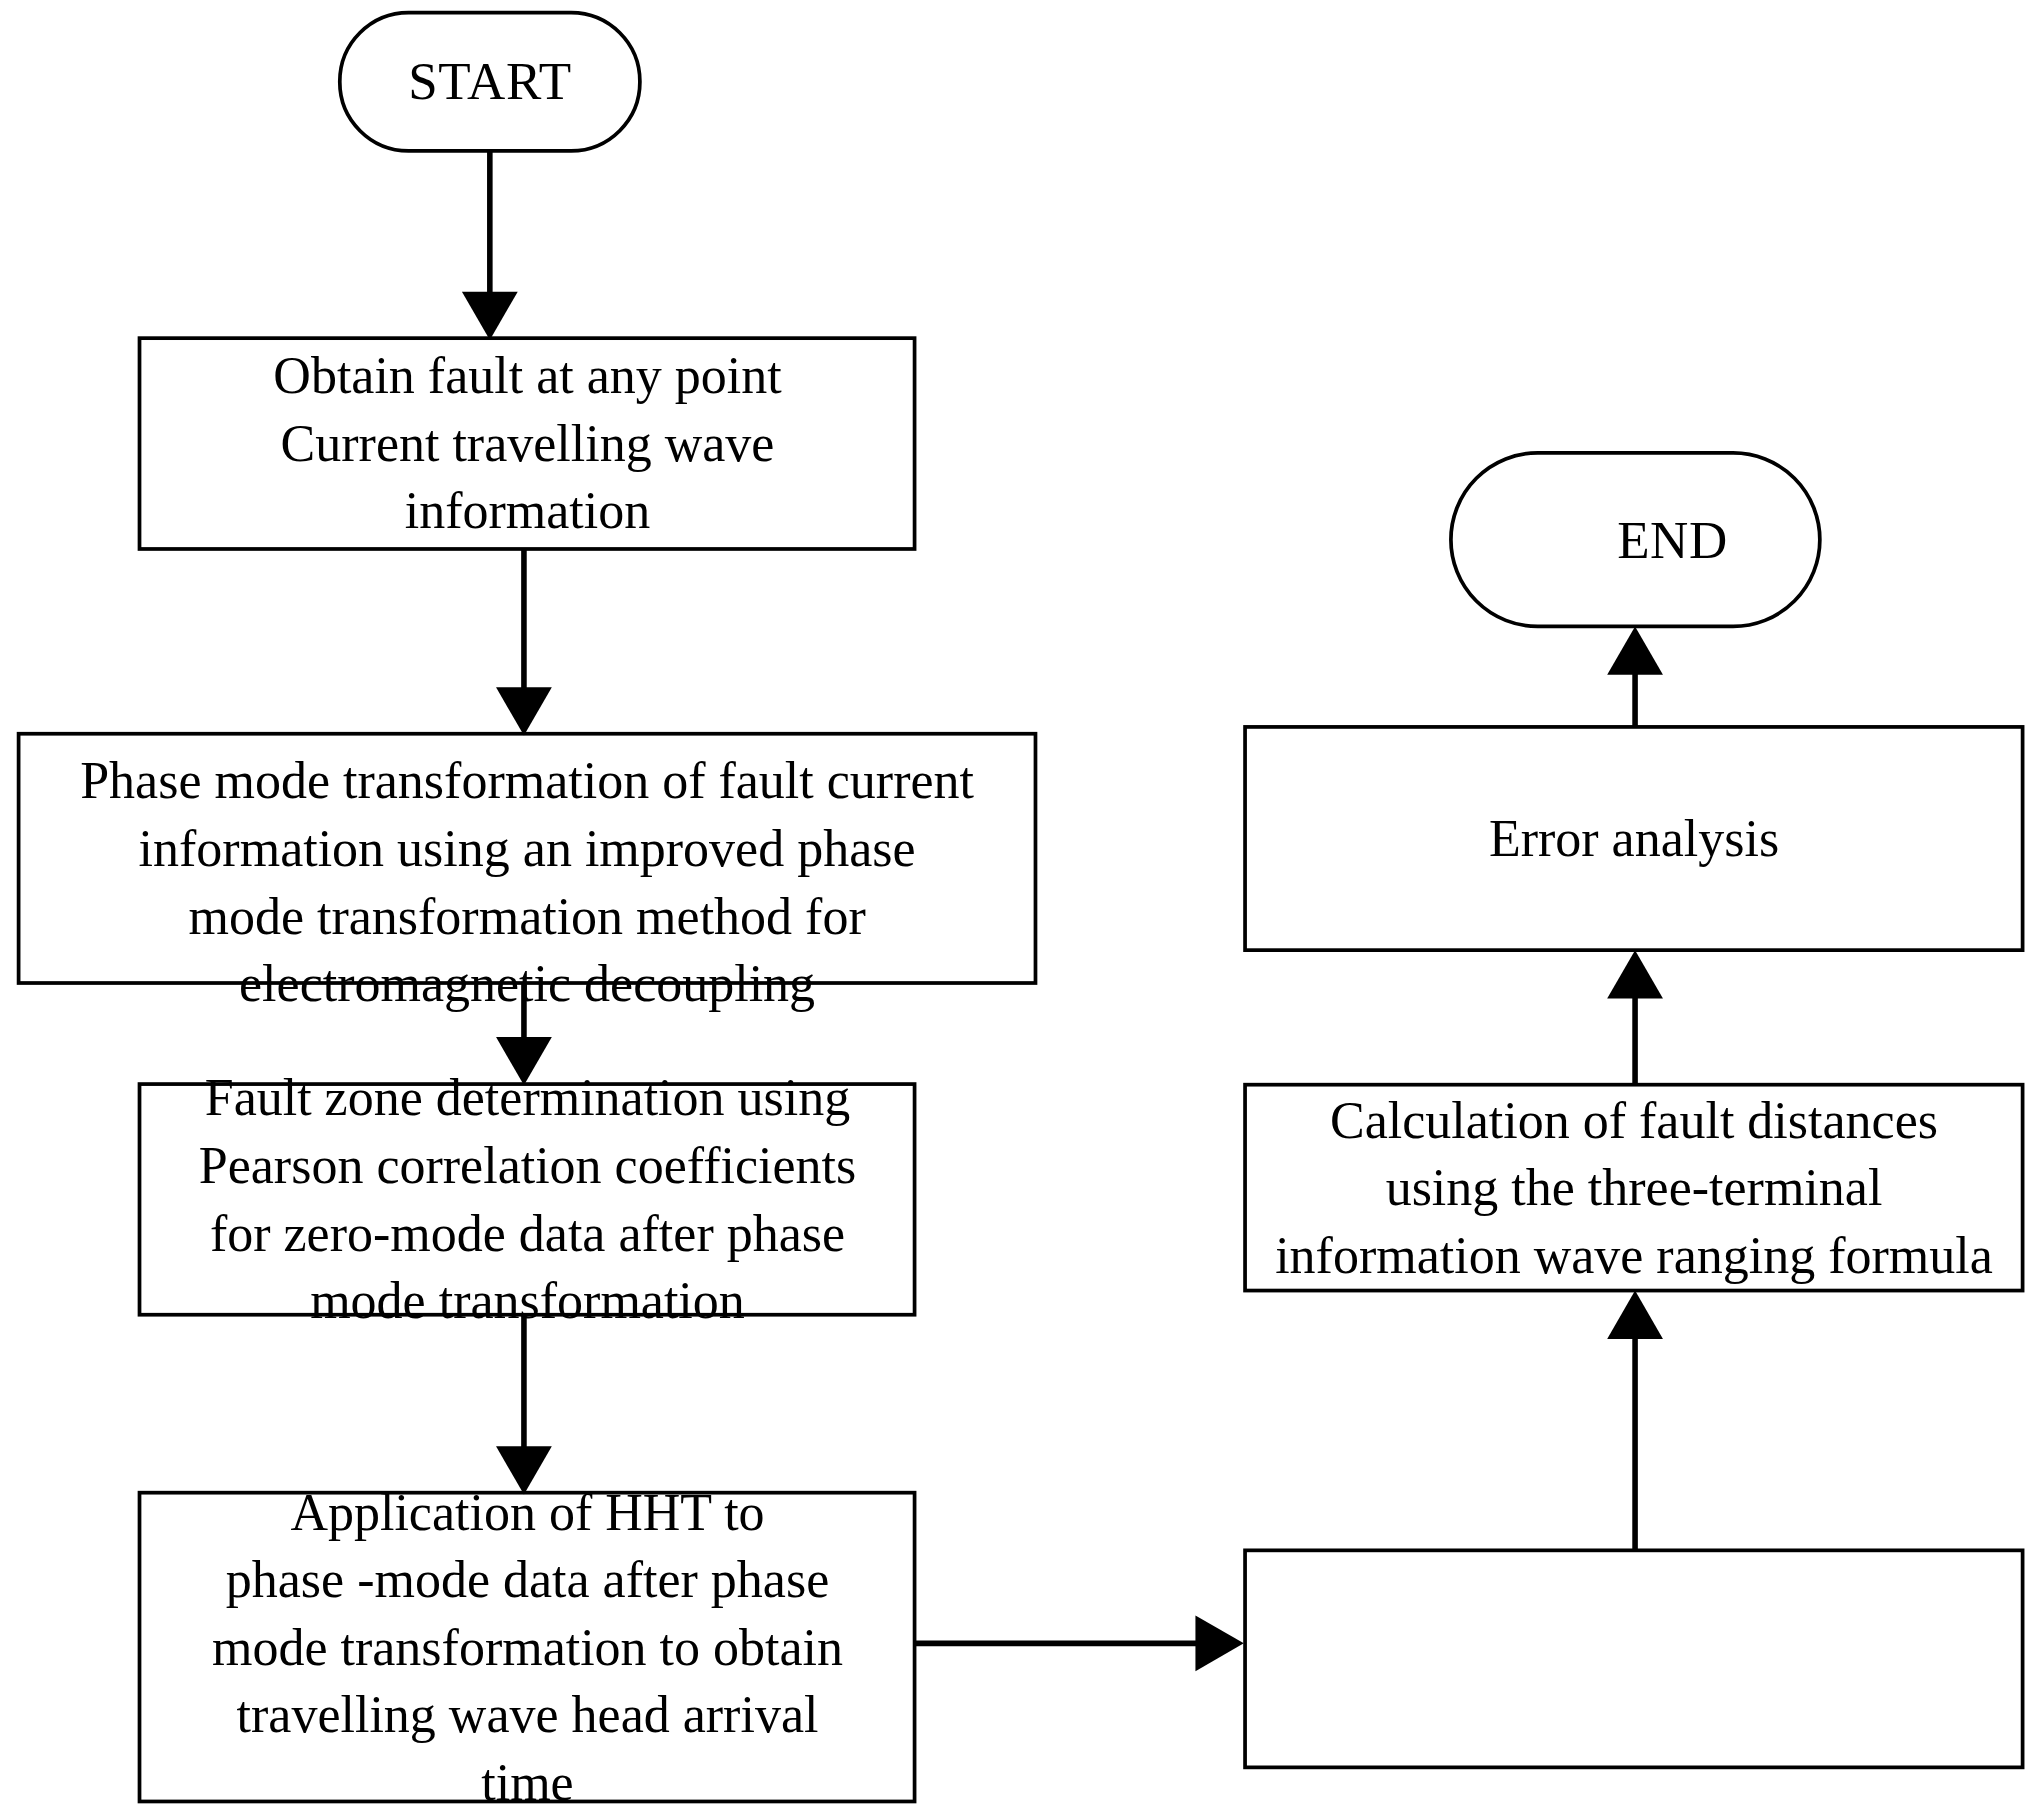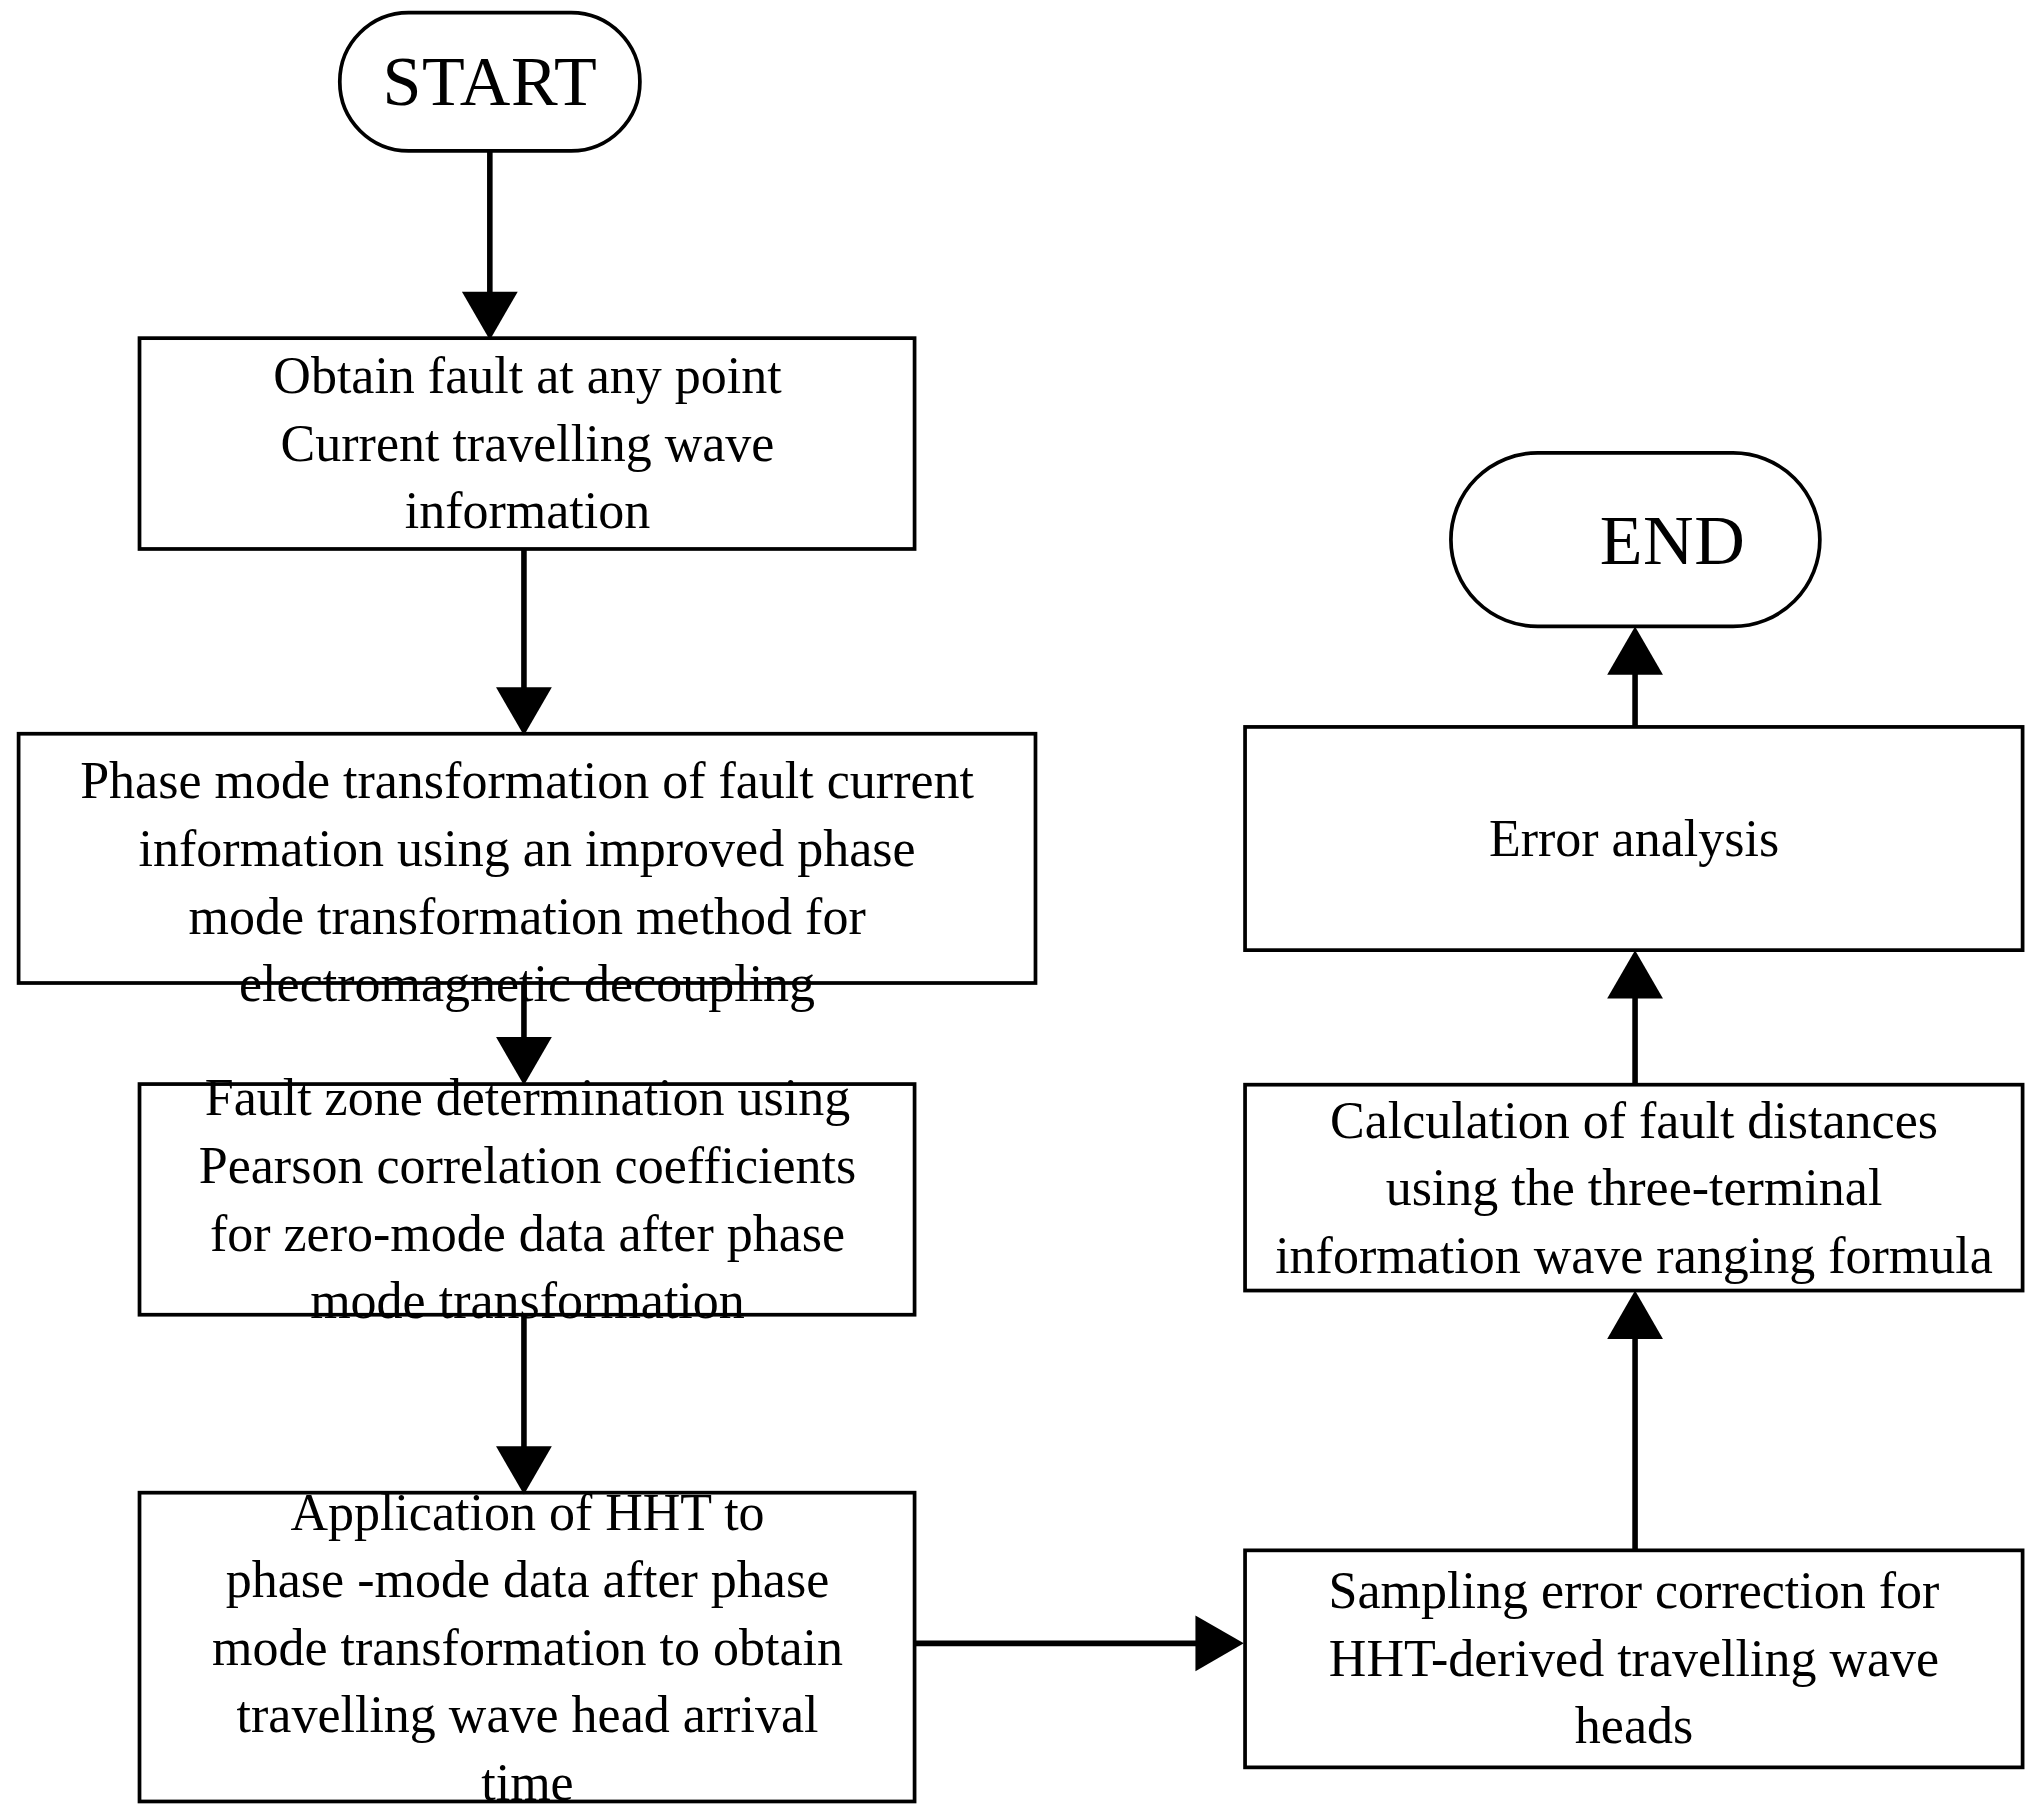--- a/index.html
+++ b/index.html
@@ -49,21 +49,21 @@
     justify-content: center;
     text-align: center;
     color: #000000;
     font-family: "Liberation Serif", "DejaVu Serif", serif;
     font-weight: 400;
     line-height: 1.30;
     white-space: pre-line;
     pointer-events: none;
   }
   .terminator-label {
-    font-size: 70px;
+    font-size: 53px;
     letter-spacing: 0.6px;
   }
   .process-label {
     font-size: 52px;
   }
 </style>
 </head>
 <body>
 
 <div id="flow-root">
@@ -145,23 +145,20 @@
 Pearson correlation coefficients
 for zero-mode data after phase
 mode transformation</div>
 
   <div class="node-label process-label" style="left:146px; top:1493px; width:763px; height:309px;">Application of HHT to
 phase -mode data after phase
 mode transformation to obtain
 travelling wave head arrival
 time</div>
 
-  <div class="node-label process-label" style="left:1250px; top:1550px; width:768px; height:217px;">Sampling error correction for
-HHT-derived travelling wave
-heads</div>
 
   <div class="node-label process-label" style="left:1250px; top:1085px; width:768px; height:206px;">Calculation of fault distances
 using the three-terminal
 information wave ranging formula</div>
 
   <div class="node-label process-label" style="left:1250px; top:727px; width:768px; height:223px;">Error analysis</div>
 
   <div class="node-label terminator-label" style="left:1488px; top:453px; width:369px; height:174px;">END</div>
 
 </div>

